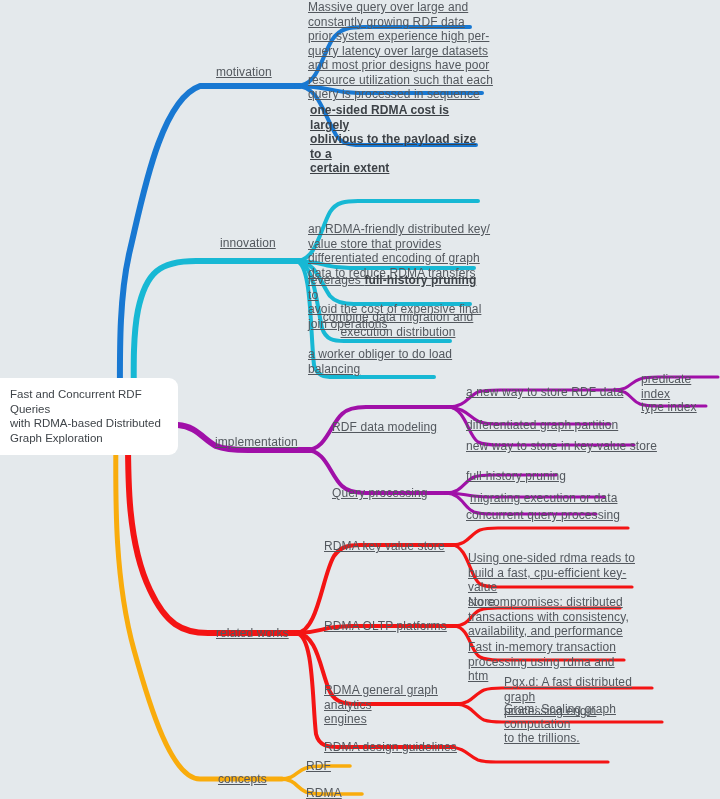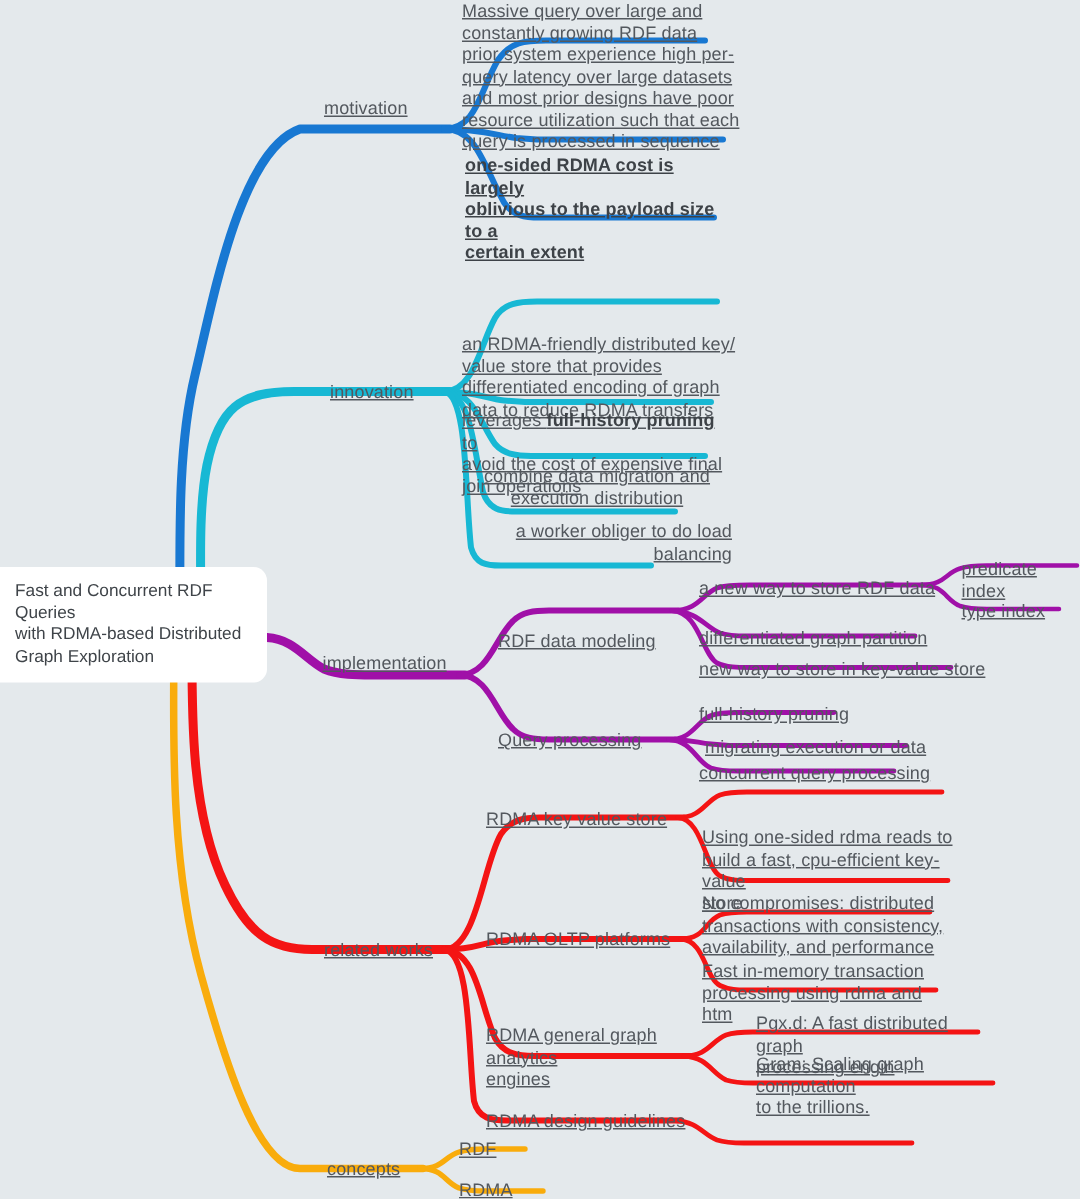--- a/index.html
+++ b/index.html
@@ -96,21 +96,21 @@
       <path d="M280,779 C296,779 296,771 306,768 C312,766 318,766 324,766 L350,766" stroke="#f9ac0c" stroke-width="3.6"></path>
       <path d="M280,779 C296,779 296,788 306,792 C312,794 318,794 324,794 L362,794" stroke="#f9ac0c" stroke-width="3.6"></path>
     </g>
   </svg>
 
   <div class="central">Fast and Concurrent RDF Queries
 with RDMA-based Distributed
 Graph Exploration</div>
 
   <div class="node-label" style="left:216px;top:65px;">motivation</div>
-  <div class="node-label" style="left:220px;top:254px;">innovation</div>
+  <div class="node-label" style="left:220px;top:236px;">innovation</div>
   <div class="node-label" style="left:215px;top:435px;">implementation</div>
   <div class="node-label" style="left:216px;top:626px;">related works</div>
   <div class="node-label" style="left:218px;top:772px;">concepts</div>
 
   <div class="node-label" style="left:308px;top:0px;width:180px;">Massive query over large and
 constantly growing RDF data</div>
   <div class="node-label" style="left:308px;top:29px;width:186px;">prior system experience high per-
 query latency over large datasets
 and most prior designs have poor
 resource utilization such that each
@@ -121,21 +121,21 @@
 
   <div class="node-label" style="left:308px;top:222px;width:186px;">an RDMA-friendly distributed key/
 value store that provides
 differentiated encoding of graph
 data to reduce RDMA transfers</div>
   <div class="node-label bold-part" style="left:308px;top:273px;width:182px;" id="innov3">leverages <b>full-history pruning</b> to
 avoid the cost of expensive final
 join operations</div>
   <div class="node-label" style="left:308px;top:310px;width:180px;text-align:center;">combine data migration and
 execution distribution</div>
-  <div class="node-label" style="left:308px;top:347px;width:180px;text-align:right;">a worker obliger to do load
+  <div class="node-label" style="left:308px;top:347px;width:180px;">a worker obliger to do load
 balancing</div>
 
   <div class="node-label" style="left:332px;top:420px;">RDF data modeling</div>
   <div class="node-label" style="left:332px;top:486px;">Query processing</div>
 
   <div class="node-label" style="left:466px;top:385px;">a new way to store RDF data</div>
   <div class="node-label" style="left:466px;top:418px;">differentiated graph partition</div>
   <div class="node-label" style="left:466px;top:439px;">new way to store in key-value store</div>
 
   <div class="node-label" style="left:641px;top:372px;">predicate index</div>

